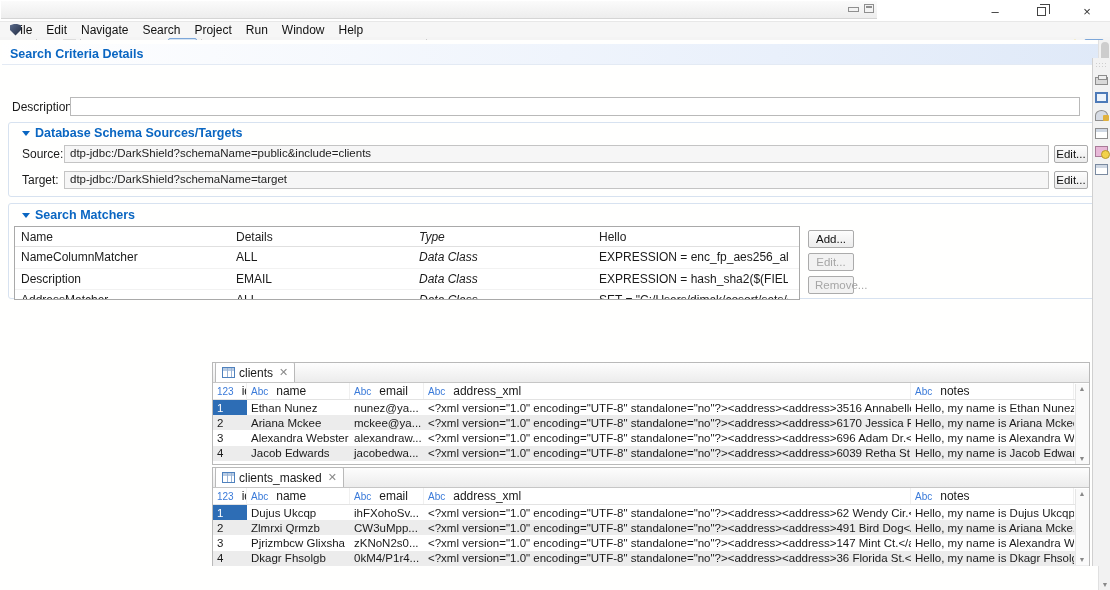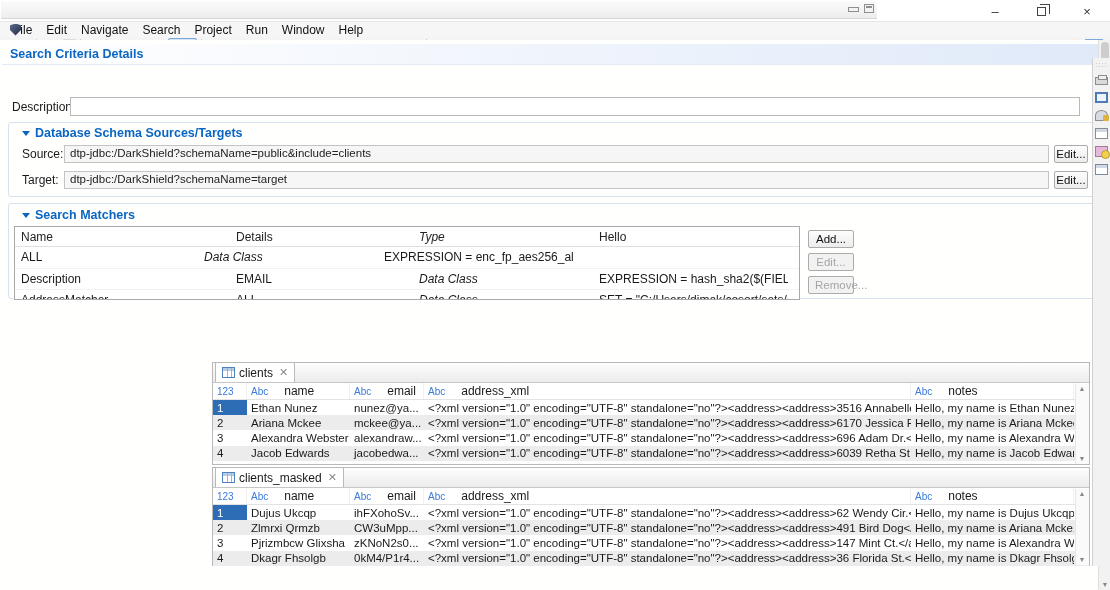--- a/index.html
+++ b/index.html
@@ -147,21 +147,21 @@
   .mrow { display:flex; height:21.5px; align-items:center; border-bottom:1px solid #f2f2f2; }
   .mrow.mhead { border-bottom:1px solid #e0e0e0; height:20px; color:#222; }
   .mcell { padding:0 6px; white-space:nowrap; overflow:hidden; flex:none; }
   .mc0{width:215px;} .mc1{width:183px;} .mc2{width:180px;font-style:italic;} .mc3{width:195px;}
 
   
   .grid-panel { position:absolute; left:212px; width:878px; background:#fff; border:1px solid #b9b9b9; }
   #clients { top:362px; height:103px; }
   #masked { top:467px; height:99px; }
   .g-head { display:flex; height:17px; border-bottom:1px solid #e3e3e3; align-items:center; font-size:12px; background:#fff; position:relative; }
-  .g-col { padding:0 4px; white-space:nowrap; overflow:hidden; flex:none; display:flex; gap:16px; align-items:baseline; border-right:1px solid #f0f0f0; height:100%; align-items:center; }
+  .g-col { padding:0 4px; white-space:nowrap; overflow:hidden; flex:none; display:flex; gap:8px; align-items:baseline; border-right:1px solid #f0f0f0; height:100%; align-items:center; }
   .g-pre { color:#3a7ad9; font-size:10px; }
   .gc0{width:34px;} .gc1{width:103px;} .gc2{width:74px;} .gc3{width:487px;} .gc4{width:163px;}
   .g-row { display:flex; height:15.2px; align-items:center; font-size:11.5px; }
   .g-row.alt { background:#ececec; }
   .g-cell { padding:0 4px; white-space:nowrap; overflow:hidden; flex:none; height:100%; display:flex; align-items:center; }
   .g-cell.selblue { background:#2d6db5; color:#fff; }
   .g-scroll { position:absolute; right:0; top:0; bottom:0; width:14px; border-left:1px solid #e6e6e6; background:#fafafa; }
 
   
   .rstrip { position:absolute; right:0; top:58px; width:18px; bottom:24px; background:#f2f2f2; border-left:1px solid #d0d0d0; display:flex; flex-direction:column; align-items:center; padding-top:3px; gap:7px; }
@@ -541,20 +541,21 @@
         <span>Search Matchers</span>
       </div>
       <div class="mtable" style="left:14px; top:186px; width:786px; height:74px;" id="matchers-table">
           <div class="mrow mhead">
             <span class="mcell mc0">Name</span>
             <span class="mcell mc1">Details</span>
             <span class="mcell mc2">Type</span>
             <span class="mcell mc3">Hello</span>
           </div>
           <div class="mrow">
+            <span class="mcell mc0">NameColumnMatcher</span>
             <span class="mcell mc1">ALL</span>
             <span class="mcell mc2">Data Class</span>
             <span class="mcell mc3">EXPRESSION = enc_fp_aes256_alpha...</span>
           </div>
           <div class="mrow">
             <span class="mcell mc0">Description</span>
             <span class="mcell mc1">EMAIL</span>
             <span class="mcell mc2">Data Class</span>
             <span class="mcell mc3">EXPRESSION = hash_sha2($(FIELDNA...</span>
           </div>

